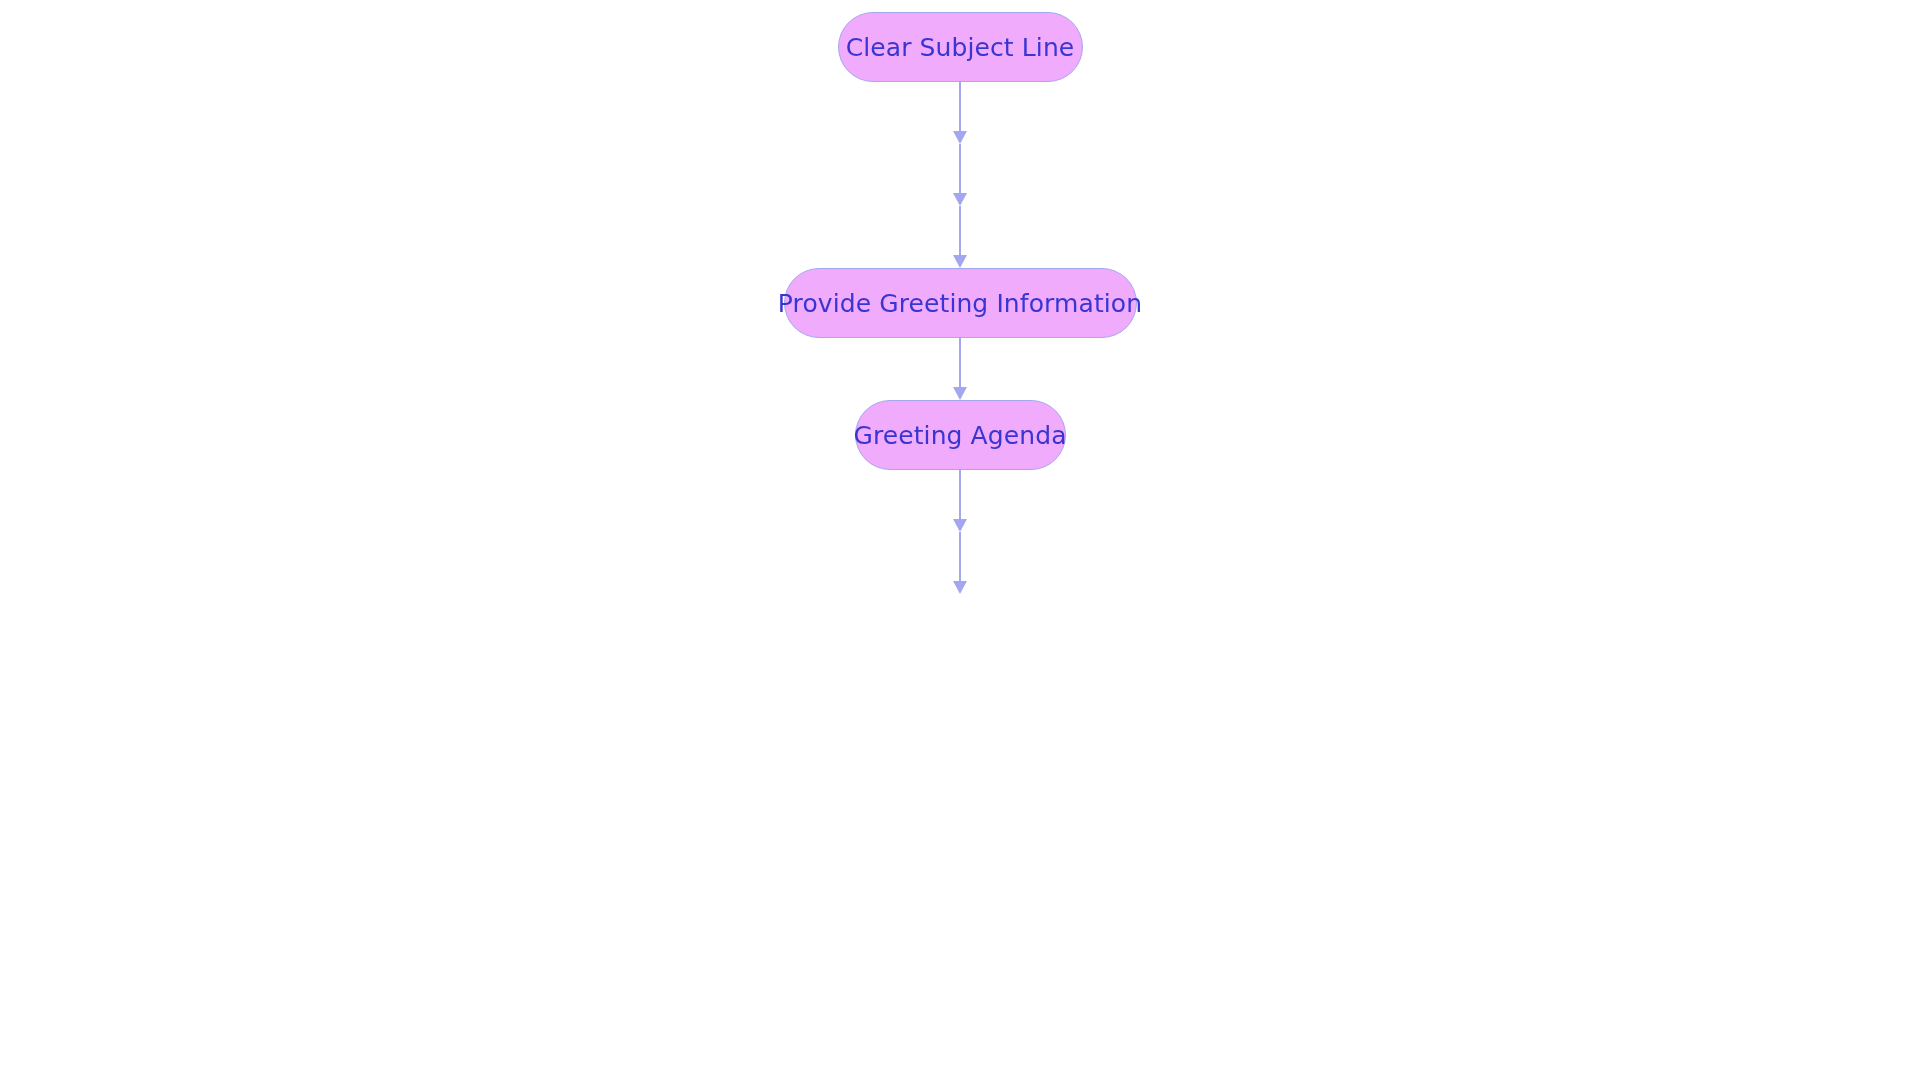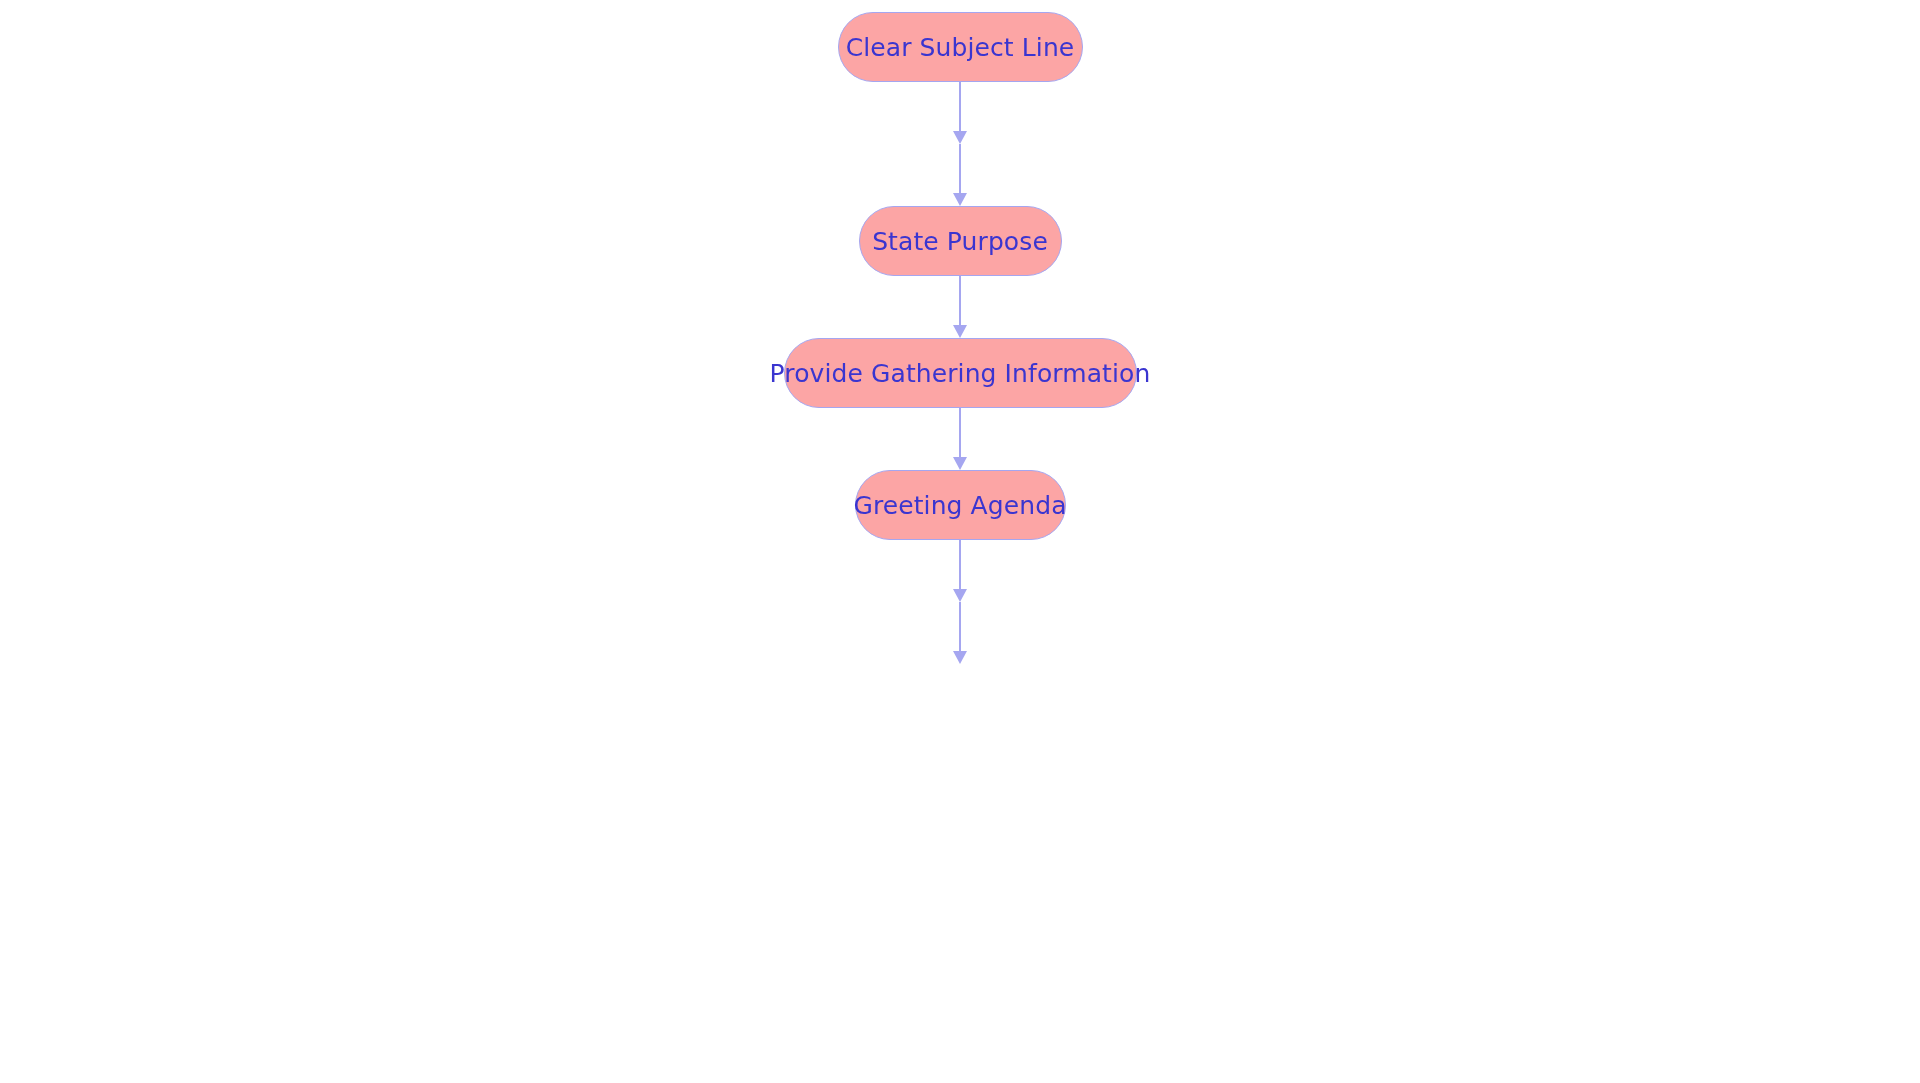--- a/index.html
+++ b/index.html
@@ -33,21 +33,21 @@
     align-items: center;
     justify-content: flex-start;
     padding-top: 12px;
     box-sizing: border-box;
   }
 
   .node {
     box-sizing: border-box;
     height: 70px;
     border-radius: 35px;
-    background: #fca5a5;
+    background: #f0abfc;
     border: 1.6px solid #a5a6f0;
     display: flex;
     align-items: center;
     justify-content: center;
     flex: none;
     padding: 0 26px;
   }
 
   .node-label {
     font-size: 25px;
@@ -113,31 +113,28 @@
       <div class="connector-line"></div>
       <div class="connector-arrow"></div>
     </div>
 
 
     <div class="connector c1">
       <div class="connector-line"></div>
       <div class="connector-arrow"></div>
     </div>
 
-    <div class="node n2">
-      <span class="node-label">State Purpose</span>
-    </div>
 
     <div class="connector c2">
       <div class="connector-line"></div>
       <div class="connector-arrow"></div>
     </div>
 
     <div class="node n3">
-      <span class="node-label">Provide Gathering Information</span>
+      <span class="node-label">Provide Greeting Information</span>
     </div>
 
     <div class="connector c3">
       <div class="connector-line"></div>
       <div class="connector-arrow"></div>
     </div>
 
     <div class="node n4">
       <span class="node-label">Greeting Agenda</span>
     </div>

